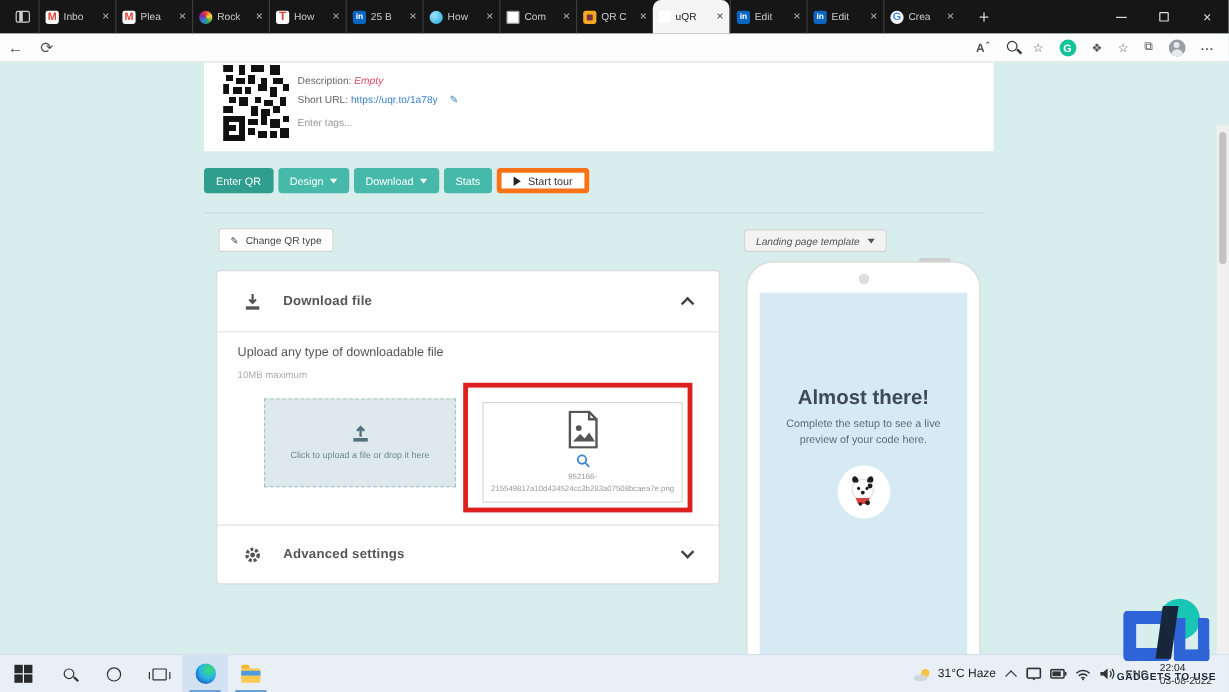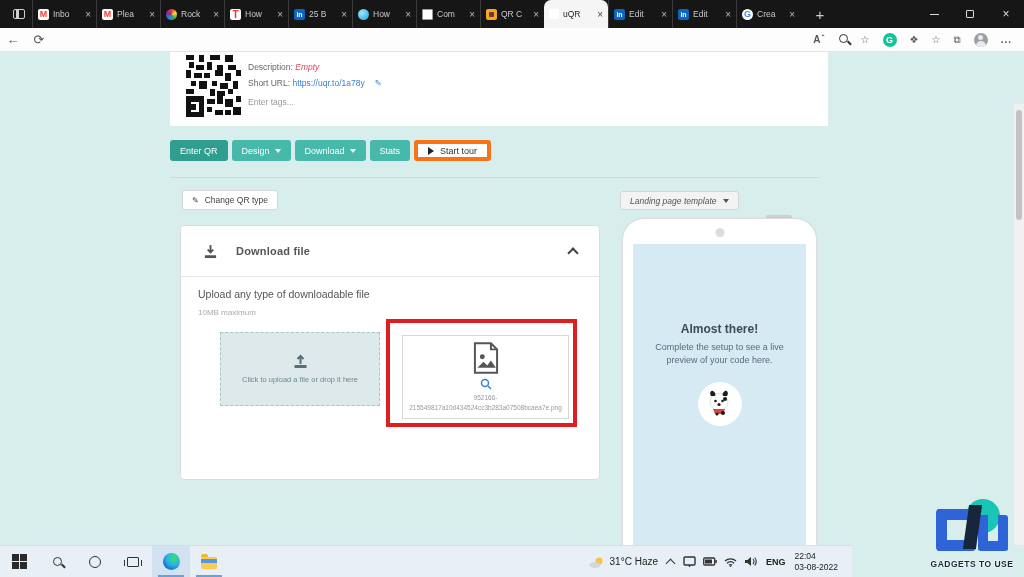--- a/index.html
+++ b/index.html
@@ -100,30 +100,30 @@
 
   .actions { position:absolute; left:180px; top:453px; display:flex; }
   .btn-save { width:77px; height:28px; background:#f4554a; color:#fff; font-size:10px; border:none; border-radius:3px 0 0 3px; cursor:pointer; }
   .btn-savedl { width:158px; height:28px; background:#e3e3e3; color:#999; font-size:10px; border:none; border-radius:0 3px 3px 0; cursor:pointer; }
 
   
   .gray-tab { position:absolute; left:766px; top:163px; width:26px; height:14px; background:#cfcfcf; border-radius:2px; }
   .phone { position:absolute; left:622px; top:166px; width:195px; height:340px; background:#fff; border:1px solid #ddd; border-radius:22px 22px 0 0; box-shadow:0 0 0 1px rgba(0,0,0,.02); }
   .phone .speaker { position:absolute; top:9px; left:50%; transform:translateX(-50%); width:9px; height:9px; border-radius:50%; background:#ddd; }
   .phone .pscreen { position:absolute; left:10px; right:10px; top:25px; bottom:-1px; background:#d5eaf3; display:flex; flex-direction:column; align-items:center; }
-  .pscreen .almost { margin-top:78px; font-size:12px; font-weight:bold; color:#3f4a56; }
+  .pscreen .almost { margin-top:78px; font-size:17px; font-weight:bold; color:#3f4a56; }
   .pscreen .pline { font-size:9px; color:#5b6a77; margin-top:5px; text-align:center; line-height:1.4; }
   .dogwrap { margin-top:16px; width:44px; height:44px; border-radius:50%; background:#fff; display:flex; align-items:center; justify-content:center; }
 
   
   .scrollbar { position:absolute; right:0; top:52px; width:10px; height:493px; background:#f0f0f0; }
   .scroll-thumb { position:absolute; right:2px; top:6px; width:6px; height:110px; background:#c2c2c2; border-radius:3px; }
 
   
-  .taskbar { position:absolute; left:0; bottom:0; width:852px; height:32px; background:#e8eff7; display:flex; align-items:center; border-top:1px solid #d8dfe8; }
+  .taskbar { position:absolute; left:0; bottom:0; width:1024px; height:32px; background:#e8eff7; display:flex; align-items:center; border-top:1px solid #d8dfe8; }
   .tb-ic { width:38px; height:32px; display:flex; align-items:center; justify-content:center; cursor:pointer; position:relative; }
   .tb-ic.open:after { content:""; position:absolute; left:6px; right:6px; bottom:0; height:3px; background:#6aa2d8; }
   .tb-ic.active { background:#d2e2f2; }
   .win-logo { display:grid; grid-template-columns:7px 7px; grid-template-rows:7px 7px; gap:1px; }
   .win-logo i { background:#2a2a2a; }
   .mag { width:9px; height:9px; border:1.6px solid #333; border-radius:50%; position:relative; }
   .mag:after { content:""; position:absolute; width:5px; height:1.6px; background:#333; transform:rotate(45deg); right:-5px; bottom:-2px; }
   .cortana { width:12px; height:12px; border:1.6px solid #333; border-radius:50%; }
   .taskview { width:12px; height:10px; border:1.5px solid #333; border-radius:1px; position:relative; background:#e8eff7; }
   .taskview:before { content:""; position:absolute; left:-4px; top:2px; width:3px; height:6px; border-left:1.5px solid #333; }
@@ -373,20 +373,30 @@
           <circle cx="5" cy="5" r="3.5" fill="none" stroke="#3b82d0" stroke-width="1.5"></circle>
           <path d="M8 8l3 3" stroke="#3b82d0" stroke-width="1.5"></path>
         </svg>
         <div class="fname">
           <div>952166-</div>
           <div>215549817a10d434524cc3b283a07508bcaea7e.png</div>
         </div>
       </div>
     </div>
 
+    <div class="panel panel-adv">
+      <div class="panel-head">
+        <svg width="15" height="15" viewBox="0 0 16 16">
+          <circle cx="8" cy="8" r="5" fill="none" stroke="#555" stroke-width="3" stroke-dasharray="2.6 1.6"></circle>
+          <circle cx="8" cy="8" r="2.2" fill="#555"></circle>
+        </svg>
+        <span class="panel-title">Advanced settings</span>
+        <span class="chev down"></span>
+      </div>
+    </div>
 
 
     <div class="gray-tab"></div>
     <div class="phone">
       <div class="speaker"></div>
       <div class="pscreen">
         <div class="almost">Almost there!</div>
         <div class="pline">
           <div>Complete the setup to see a live</div>
           <div>preview of your code here.</div>

